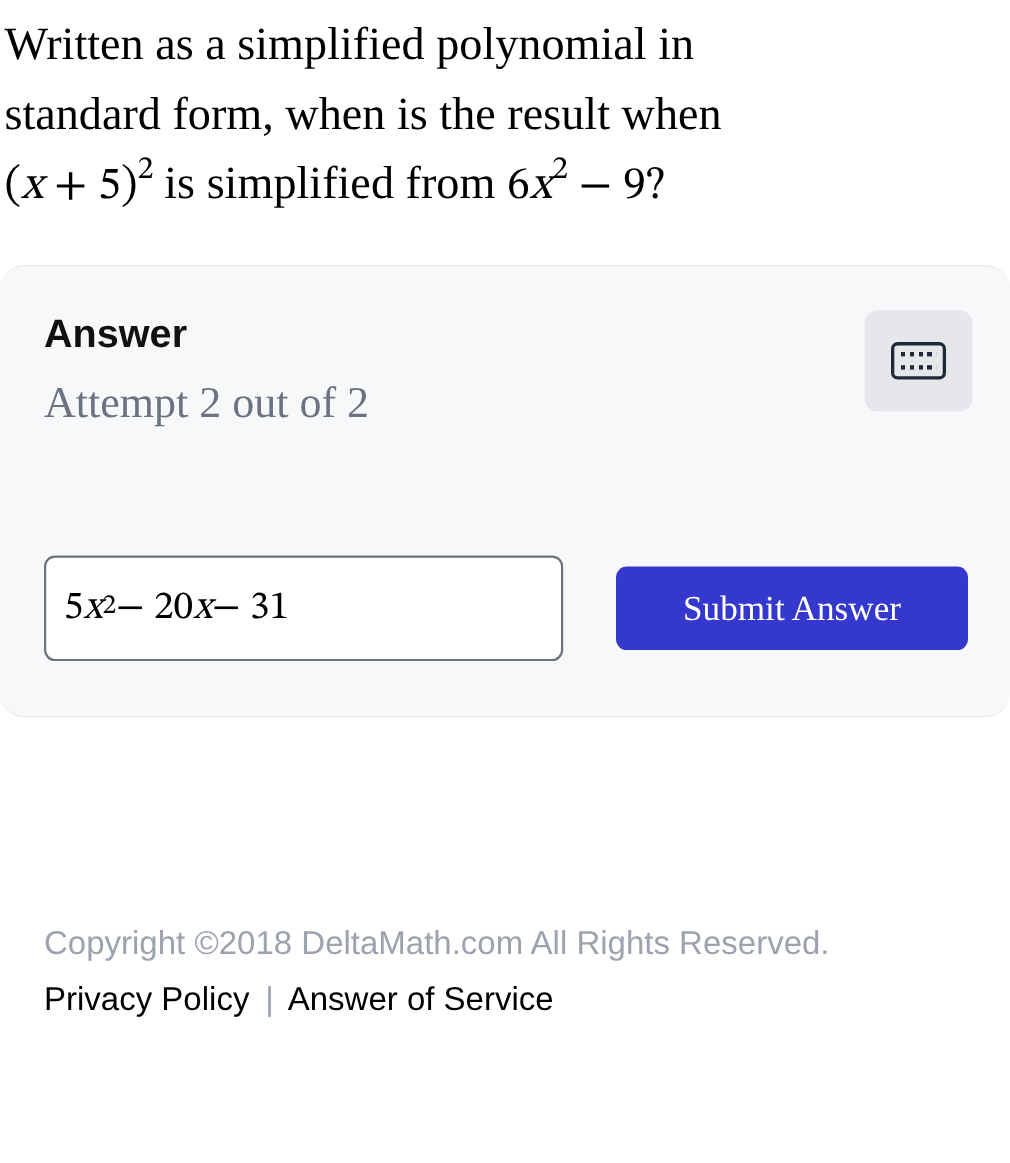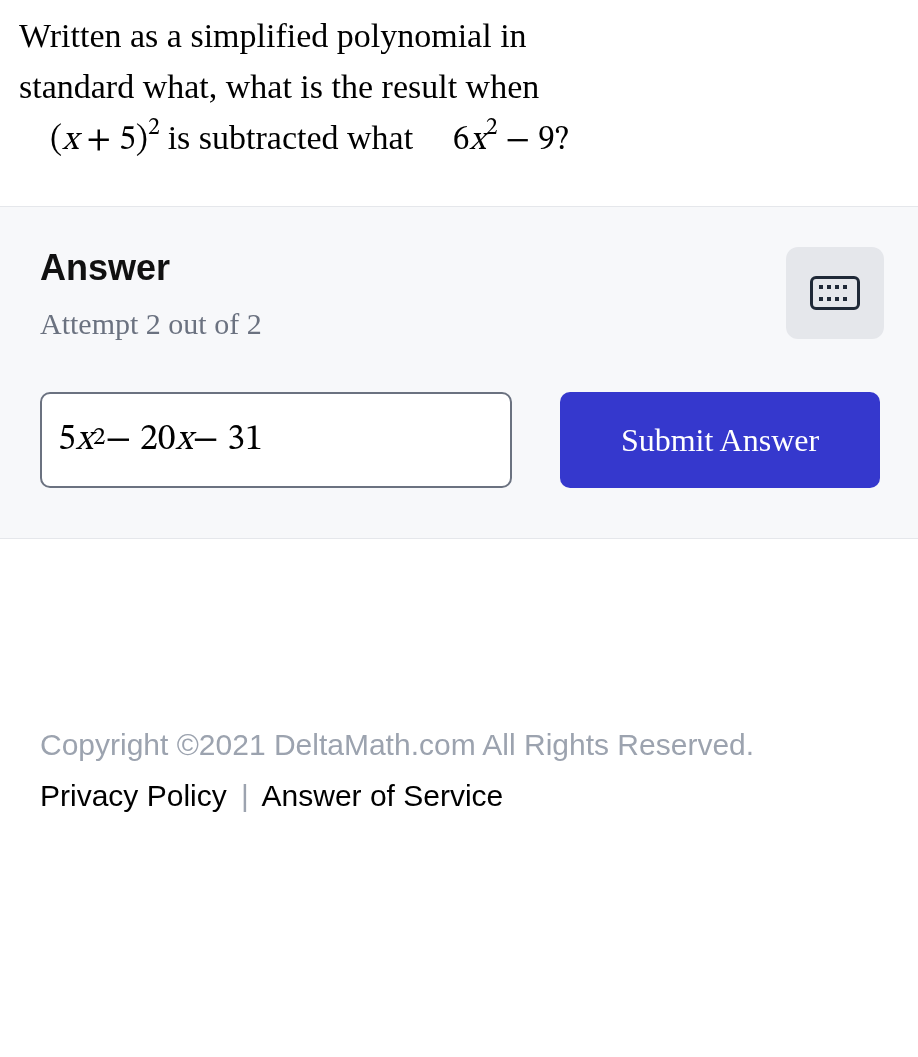--- a/index.html
+++ b/index.html
@@ -4,55 +4,55 @@
   <style>
     * { margin: 0; padding: 0; box-sizing: border-box; }
     body {
       font-family: Georgia, 'Times New Roman', serif;
       background: #fff;
       width: 918px;
       height: 1057px;
       overflow: hidden;
     }
     .question {
-      padding: 10px 8px 40px 19px;
-      font-size: 34px;
+      padding: 10px 8px 40px 4px;
+      font-size: 42px;
       line-height: 1.5;
       color: #000;
     }
     .math {
       font-family: 'Cambria Math', 'STIX Two Math', Georgia, serif;
-      margin-left: 31px;
     }
     .math-italic { font-style: italic; }
     .sup {
       font-size: 0.7em;
       vertical-align: super;
       position: relative;
       top: -0.1em;
     }
     .answer-panel {
       background: #f7f8fa;
       border-top: 1px solid #e5e7eb;
       border-bottom: 1px solid #e5e7eb;
       padding: 40px 40px 50px 40px;
       position: relative;
+      border-radius: 22px;
     }
     .answer-heading {
       font-family: -apple-system, BlinkMacSystemFont, 'Segoe UI', sans-serif;
       font-weight: 700;
       font-size: 36px;
       color: #111;
       margin-bottom: 18px;
     }
     .attempt-text {
       font-family: Georgia, serif;
-      font-size: 30px;
+      font-size: 40px;
       color: #6b7280;
-      margin-bottom: 51px;
+      margin-bottom: 116px;
     }
     .keyboard-btn {
       position: absolute;
       top: 40px;
       right: 34px;
       width: 98px;
       height: 92px;
       background: #e5e7eb;
       border-radius: 12px;
       display: flex;
@@ -94,21 +94,21 @@
       border-radius: 10px;
       font-family: 'Cambria Math', 'STIX Two Math', Georgia, serif;
       font-size: 36px;
       padding: 0 16px;
       display: flex;
       align-items: center;
       color: #000;
     }
     .submit-btn {
       flex: 0 0 320px;
-      height: 96px;
+      height: 76px;
       background: #3538cd;
       color: #fff;
       border: none;
       border-radius: 10px;
       font-family: Georgia, serif;
       font-size: 32px;
       cursor: pointer;
       display: flex;
       align-items: center;
       justify-content: center;
@@ -124,24 +124,24 @@
       color: #000000;
       text-decoration: none;
     }
     .sep { margin: 0 6px; }
   </style>
 </head>
 <body>
 
 <div class="question">
   <span>Written as a simplified polynomial in</span><br>
-  <span>standard what, what is the result when</span><br>
+  <span>standard form, when is the result when</span><br>
   <span class="math">
     <span>(</span><span class="math-italic">x</span><span> + 5)</span><span class="sup">2</span>
-  </span><span> is subtracted what </span><span class="math"><span>6</span><span class="math-italic">x</span><span class="sup">2</span><span> − 9?</span></span>
+  </span><span> is simplified from </span><span class="math"><span>6</span><span class="math-italic">x</span><span class="sup">2</span><span> − 9?</span></span>
 </div>
 
 <div class="answer-panel">
   <div class="answer-heading">Answer</div>
   <div class="attempt-text">Attempt 2 out of 2</div>
 
   <div class="keyboard-btn">
     <div class="keyboard-icon"></div>
   </div>
 
@@ -154,19 +154,19 @@
         <span class="math-italic">x</span>
         <span> − 31</span>
     </div>
     <button class="submit-btn">
       <span>Submit Answer</span>
     </button>
   </div>
 </div>
 
 <div class="footer">
-  <div>Copyright ©2021 DeltaMath.com All Rights Reserved.</div>
+  <div>Copyright ©2018 DeltaMath.com All Rights Reserved.</div>
   <div>
     <a href="#" class="footer-link">Privacy Policy</a>
     <span class="sep">|</span>
     <a href="#" class="footer-link">Answer of Service</a>
   </div>
 </div>
 
 </body></html>

